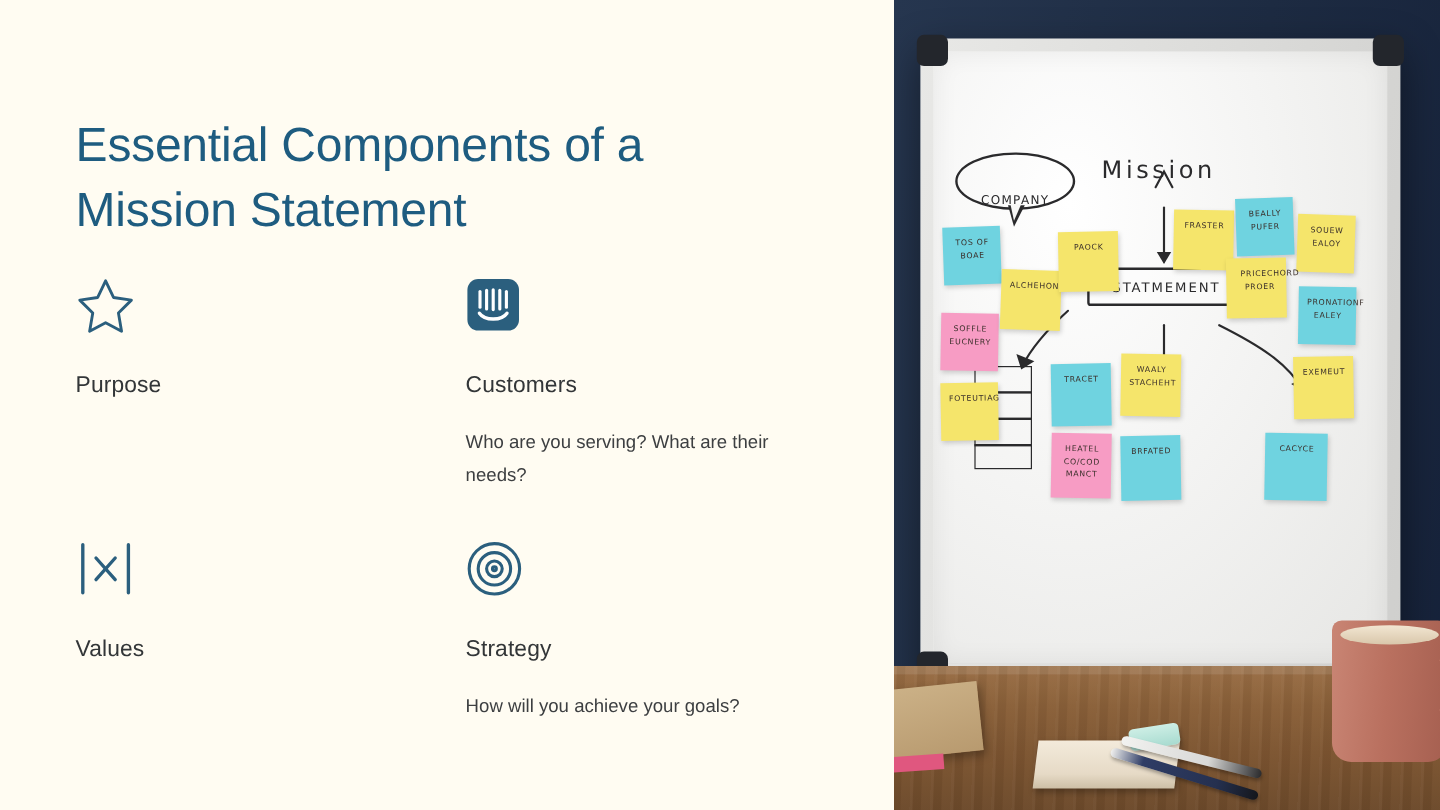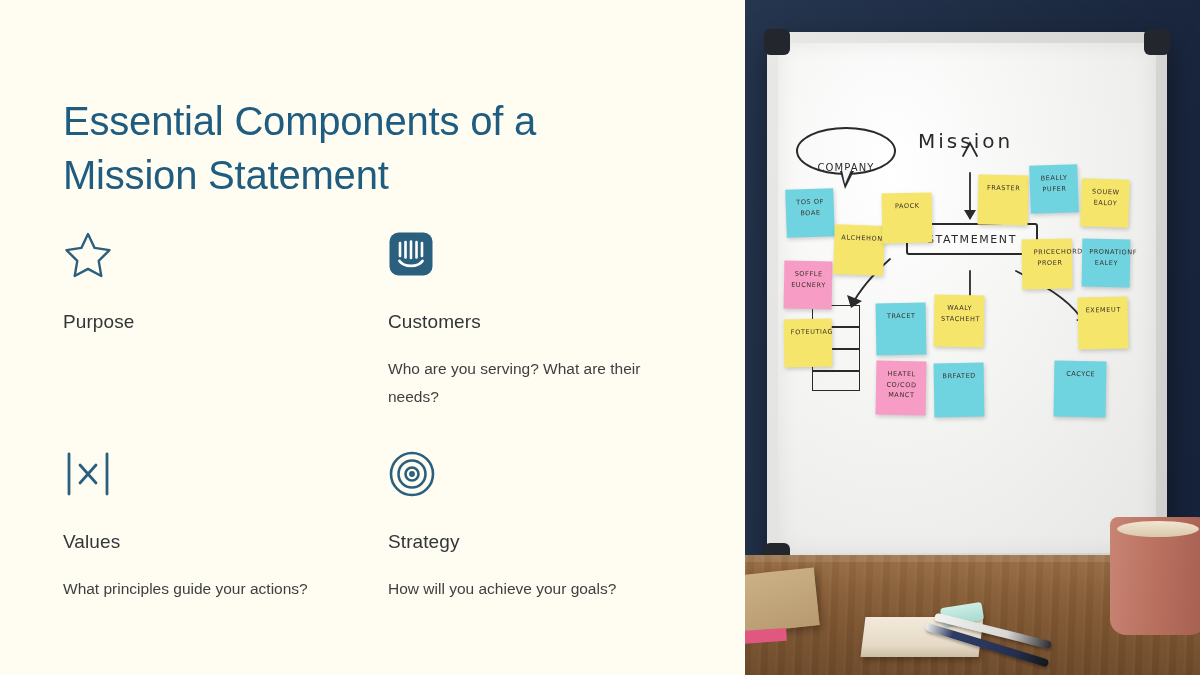--- a/index.html
+++ b/index.html
@@ -260,21 +260,20 @@
       <div class="cell">
         <div class="cell-icon">
           <svg width="50" height="48" viewBox="0 0 50 48" fill="none" stroke="#2B5F7E" stroke-width="2.8" stroke-linecap="round">
             <line x1="6" y1="4" x2="6" y2="44"></line>
             <line x1="44" y1="4" x2="44" y2="44"></line>
             <line x1="17" y1="15" x2="33" y2="33"></line>
             <line x1="33" y1="15" x2="17" y2="33"></line>
           </svg>
         </div>
         <div class="cell-heading">Values</div>
-        <div class="cell-body">What principles guide your actions?</div>
       </div>
 
       <div class="cell">
         <div class="cell-icon">
           <svg width="48" height="48" viewBox="0 0 48 48" fill="none" stroke="#2B5F7E">
             <circle cx="24" cy="24" r="21" stroke-width="2.6"></circle>
             <circle cx="24" cy="24" r="13.5" stroke-width="2.6"></circle>
             <circle cx="24" cy="24" r="6.5" stroke-width="2.6"></circle>
             <circle cx="24" cy="24" r="1.6" stroke-width="2.6"></circle>
           </svg>
@@ -343,21 +342,21 @@
           <span style="white-space:pre-line;">FRASTER</span>
         </div>
         <div class="note" style="left:252px; top:122px; width:48px; height:48px; background:#6FD3E0; transform:rotate(-2deg);">
           <span style="white-space:pre-line;">BEALLY
 PUFER</span>
         </div>
         <div class="note" style="left:303px; top:136px; width:48px; height:48px; background:#F5E56B; transform:rotate(2deg);">
           <span style="white-space:pre-line;">SOUEW
 EALOY</span>
         </div>
-        <div class="note" style="left:244px; top:196px; width:50px; height:50px; background:#F5E56B; transform:rotate(-1deg);padding-left:12px;">
+        <div class="note" style="left:244px; top:172px; width:50px; height:50px; background:#F5E56B; transform:rotate(-1deg);padding-left:12px;">
           <span style="white-space:pre-line;">PRICECHORD
 PROER</span>
         </div>
         <div class="note" style="left:304px; top:196px; width:48px; height:48px; background:#6FD3E0; transform:rotate(1deg);">
           <span style="white-space:pre-line;">PRONATIONF
 EALEY</span>
         </div>
         <div class="note" style="left:98px; top:260px; width:50px; height:52px; background:#6FD3E0; transform:rotate(-1deg);">
           <span style="white-space:pre-line;">TRACET</span>
         </div>

